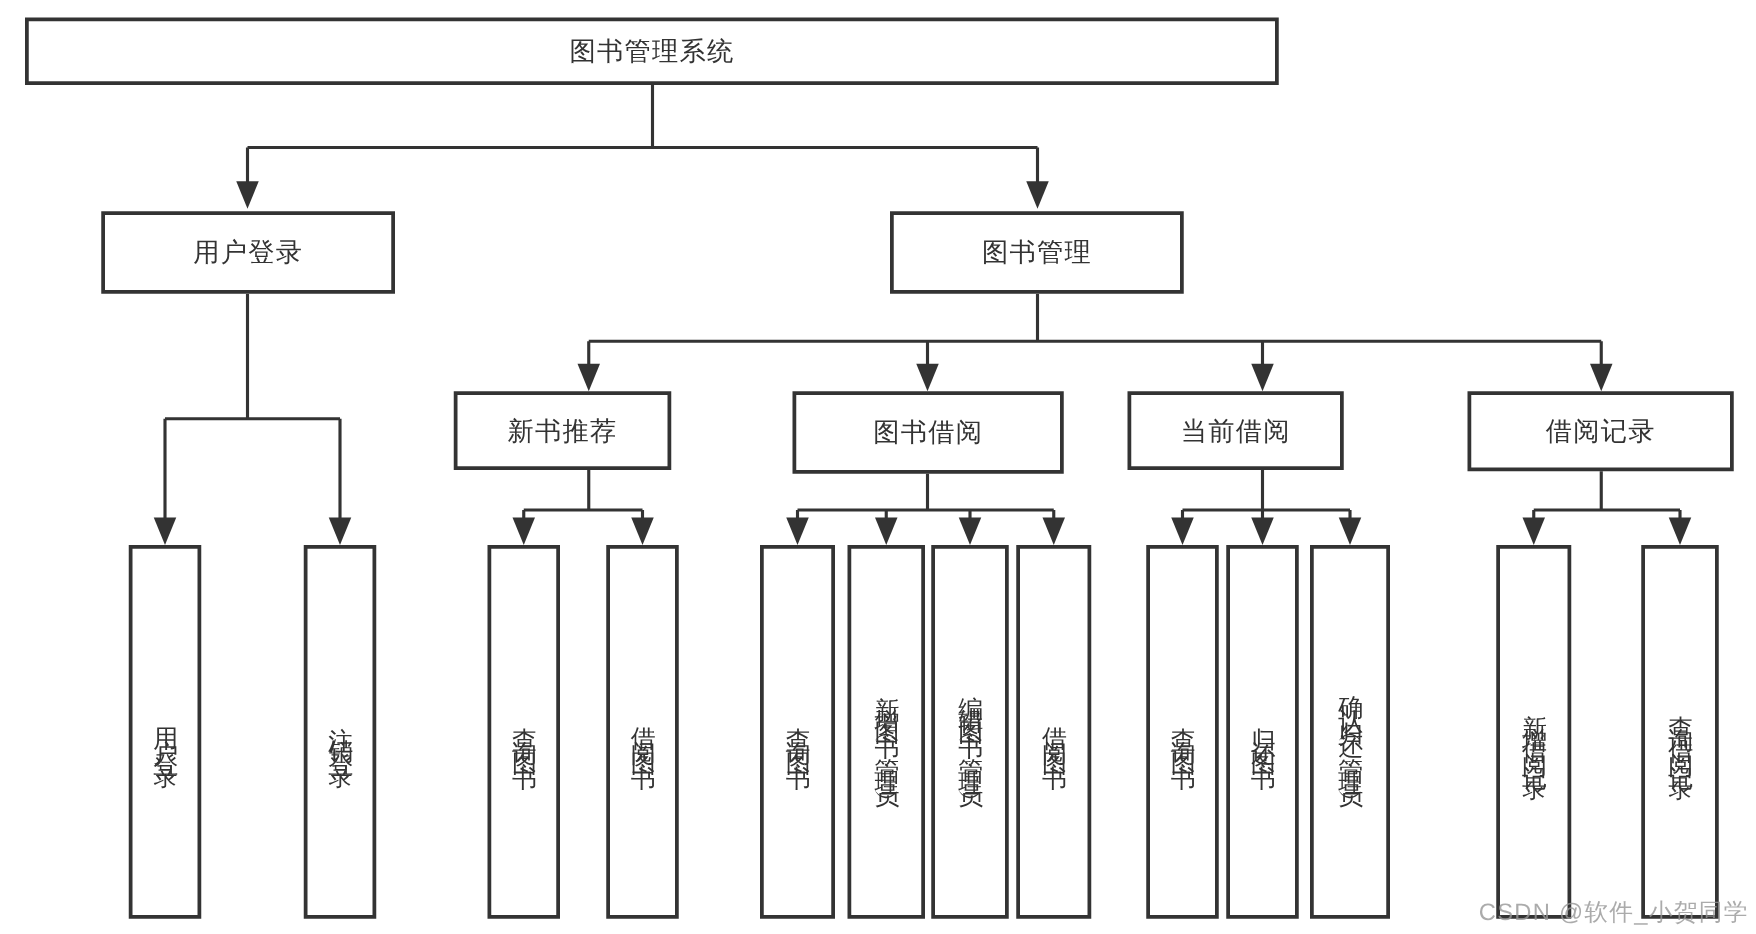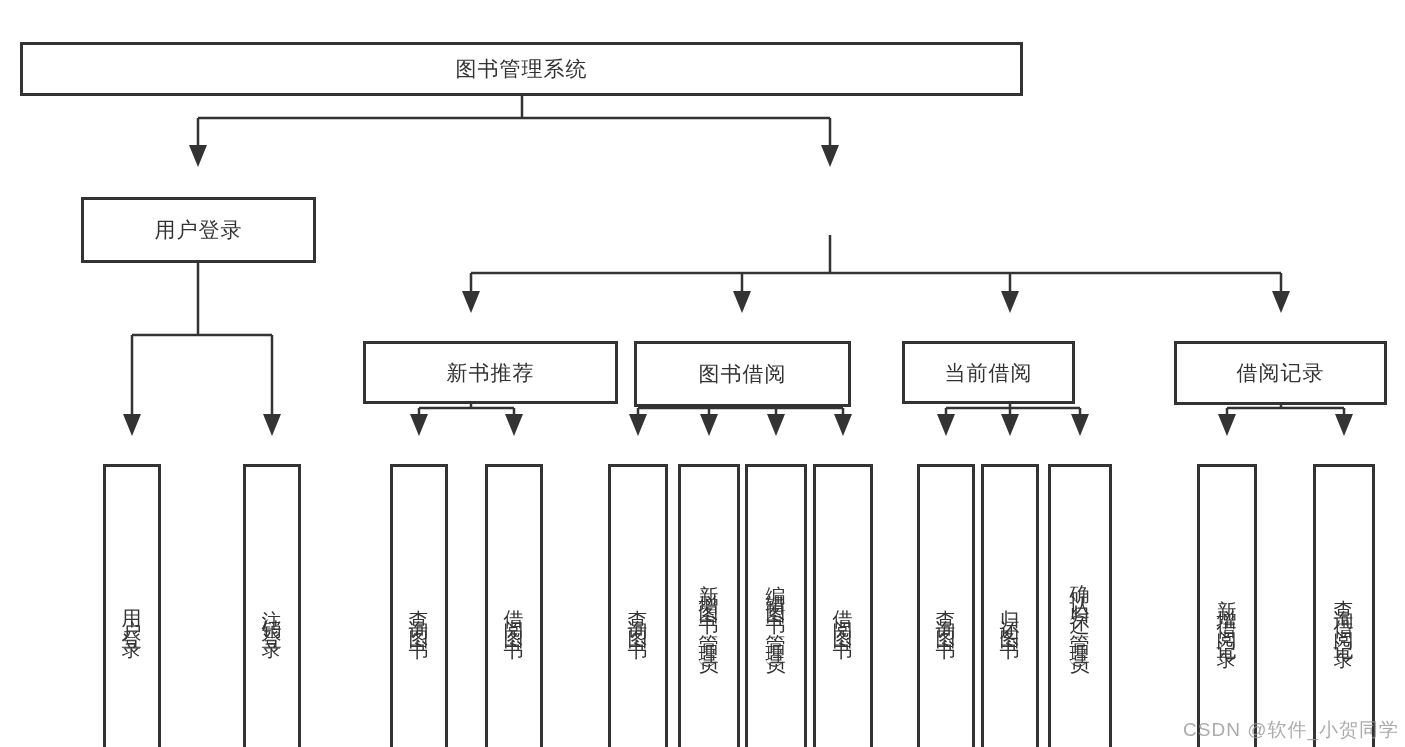--- a/index.html
+++ b/index.html
@@ -13,21 +13,20 @@
   .connectors{position:absolute;left:0;top:0;z-index:1;}
   .node{
     position:absolute;
     box-sizing:border-box;
     border:3px solid #333333;
     background:#ffffff;
     display:flex;
     align-items:center;
     justify-content:center;
     z-index:2;
-    margin-top:28px;
   }
   .hlabel{
     font-size:21px;
     color:#333333;
     letter-spacing:1px;
     white-space:nowrap;
   }
   .vlabel{
     writing-mode:vertical-rl;
     text-orientation:mixed;
@@ -87,22 +86,25 @@
     </g>
   </svg>
 
   <div class="node" style="left:20px;top:14px;width:1003px;height:54px">
     <span class="hlabel">图书管理系统</span>
   </div>
 
   <div class="node" style="left:81px;top:169px;width:235px;height:66px">
     <span class="hlabel">用户登录</span>
   </div>
+  <div class="node" style="left:712px;top:169px;width:235px;height:66px">
+    <span class="hlabel">图书管理</span>
+  </div>
 
-  <div class="node" style="left:363px;top:313px;width:255px;height:63px">
+  <div class="node" style="left:363px;top:313px;width:174px;height:63px">
     <span class="hlabel">新书推荐</span>
   </div>
   <div class="node" style="left:634px;top:313px;width:217px;height:66px">
     <span class="hlabel">图书借阅</span>
   </div>
   <div class="node" style="left:902px;top:313px;width:173px;height:63px">
     <span class="hlabel">当前借阅</span>
   </div>
   <div class="node" style="left:1174px;top:313px;width:213px;height:64px">
     <span class="hlabel">借阅记录</span>

